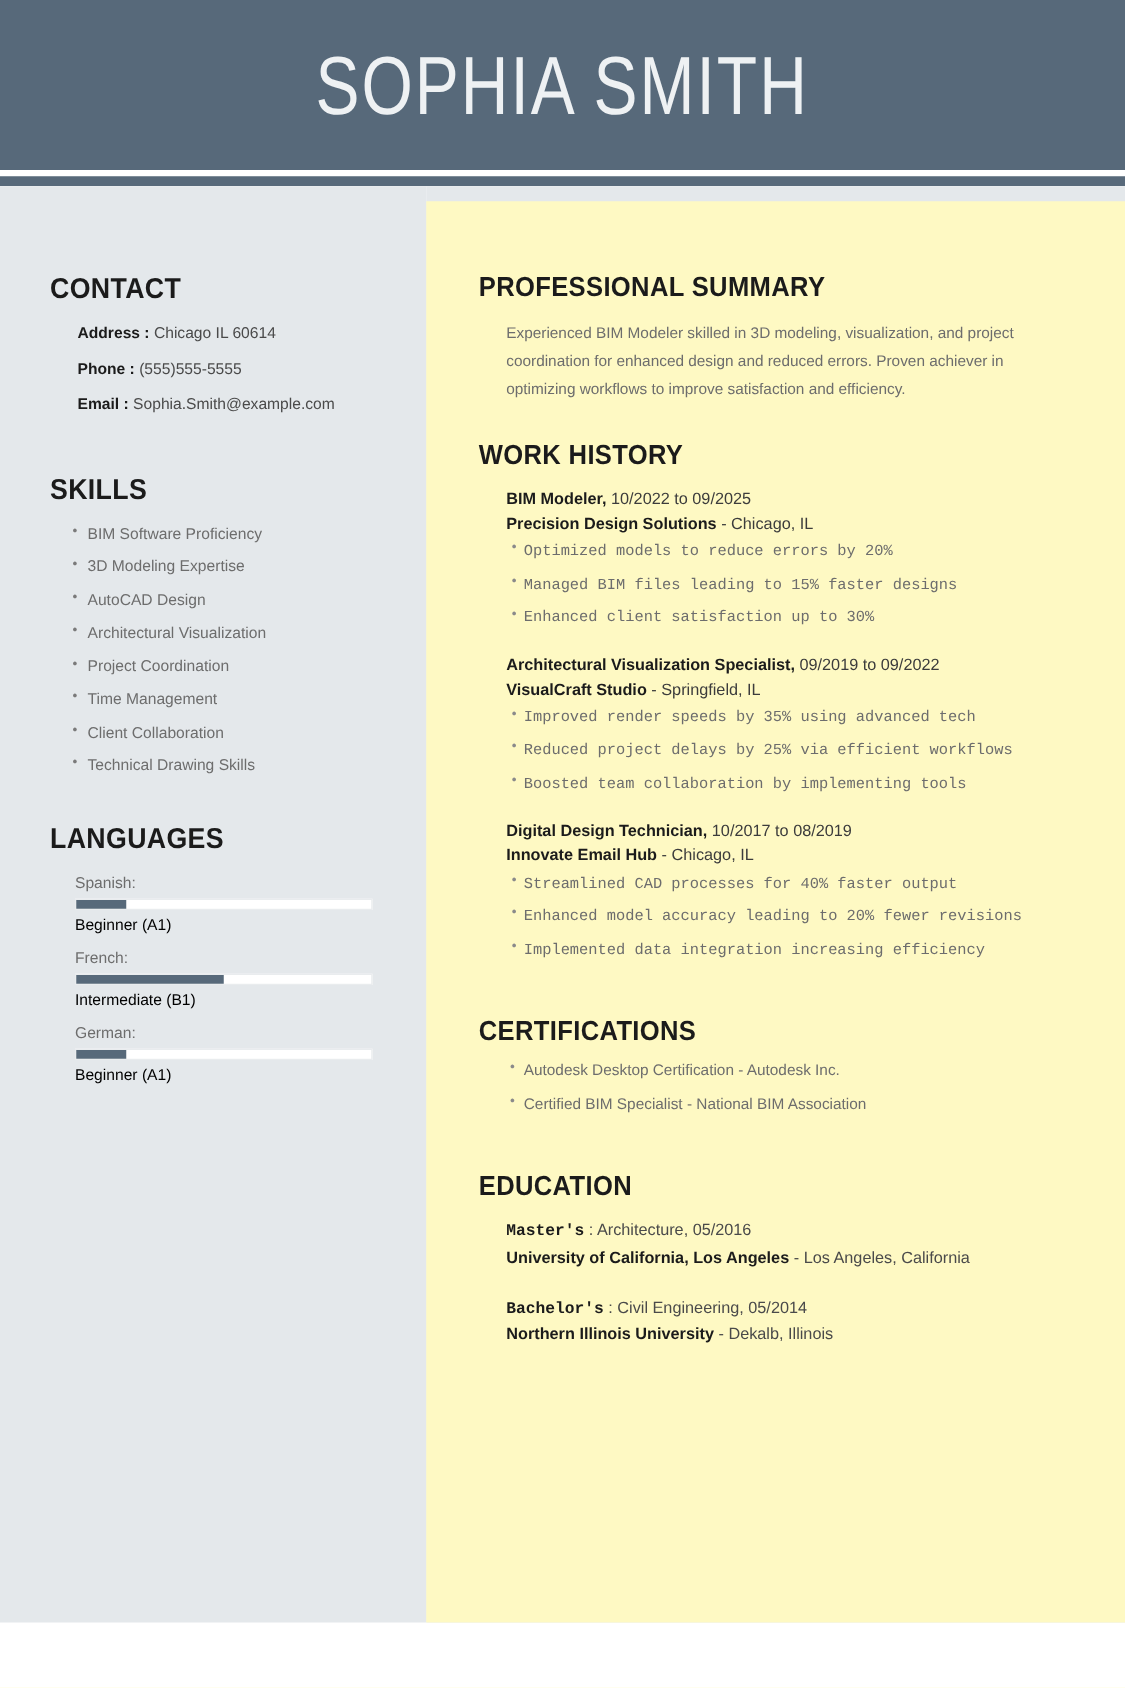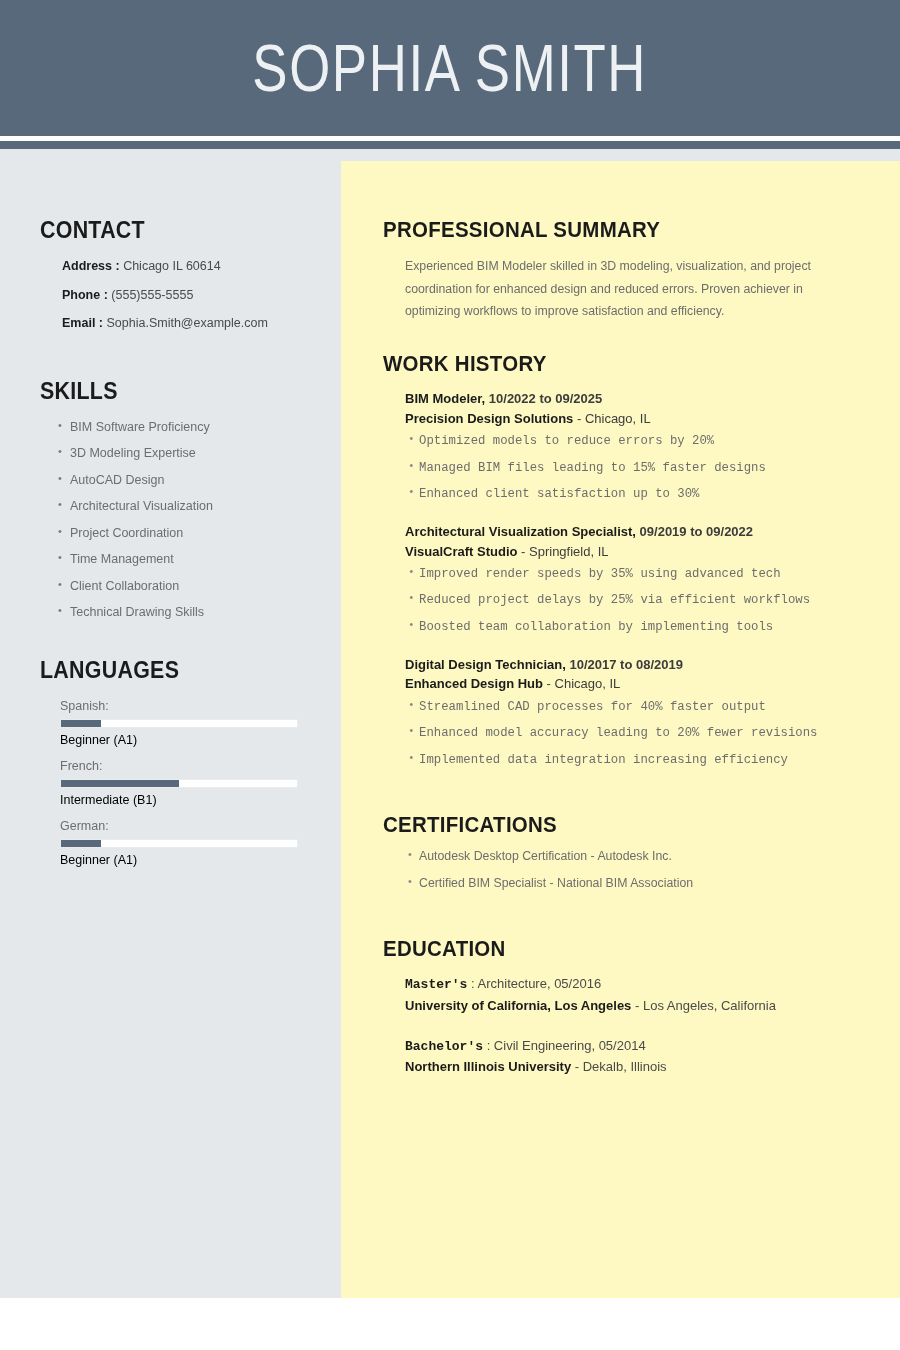--- a/index.html
+++ b/index.html
@@ -184,21 +184,21 @@
 
   .job { padding-left: 22px; margin-bottom: 22px; }
 
   .job-title {
     font-size: 13px;
     color: #1b1b1b;
     line-height: 1.5;
     white-space: nowrap;
   }
   .job-title b { font-weight: 700; }
-  .job-title .dates { font-weight: 700; color: #3c3c3c; }
+  .job-title .dates { font-weight: 400; color: #3c3c3c; }
 
   .job-org {
     font-size: 13px;
     color: #3c3c3c;
     line-height: 1.5;
     margin-bottom: 7px;
     white-space: nowrap;
   }
   .job-org b { font-weight: 700; color: #1b1b1b; }
 
@@ -389,21 +389,21 @@
             <li>Boosted team collaboration by implementing tools</li>
           </ul>
         </div>
 
         <div class="job">
           <div class="job-title">
             <b>Digital Design Technician,</b>
             <span class="dates">10/2017 to 08/2019</span>
           </div>
           <div class="job-org">
-            <b>Enhanced Design Hub</b>
+            <b>Innovate Email Hub</b>
             <span>- Chicago, IL</span>
           </div>
           <ul class="bullets">
             <li>Streamlined CAD processes for 40% faster output</li>
             <li>Enhanced model accuracy leading to 20% fewer revisions</li>
             <li>Implemented data integration increasing efficiency</li>
           </ul>
         </div>
       </div>
 

